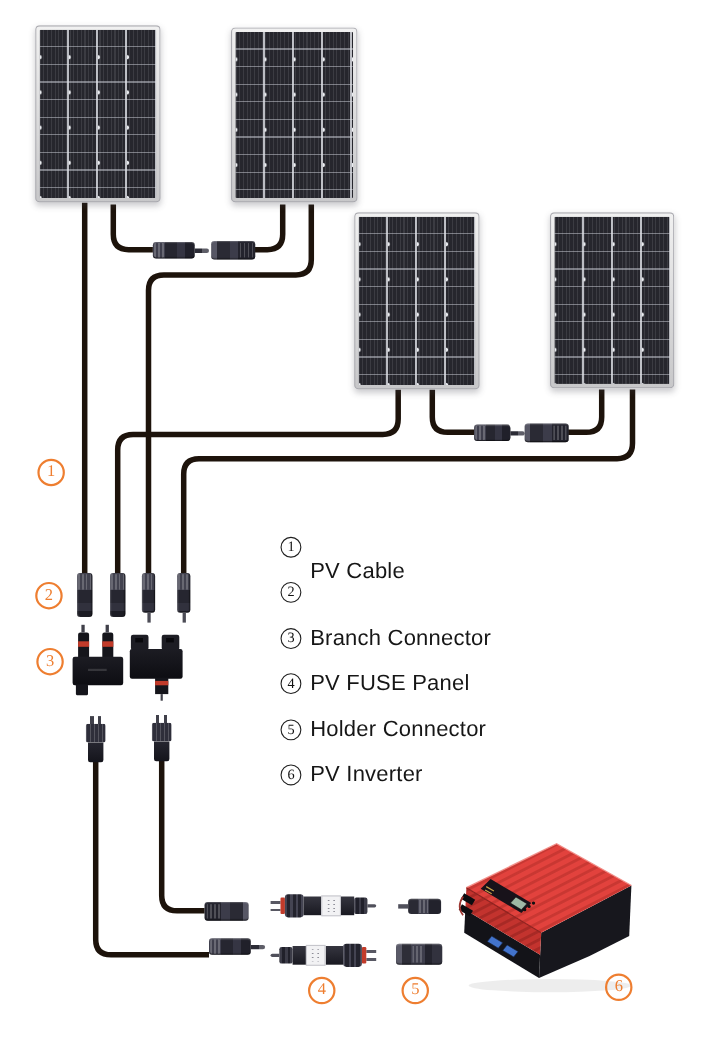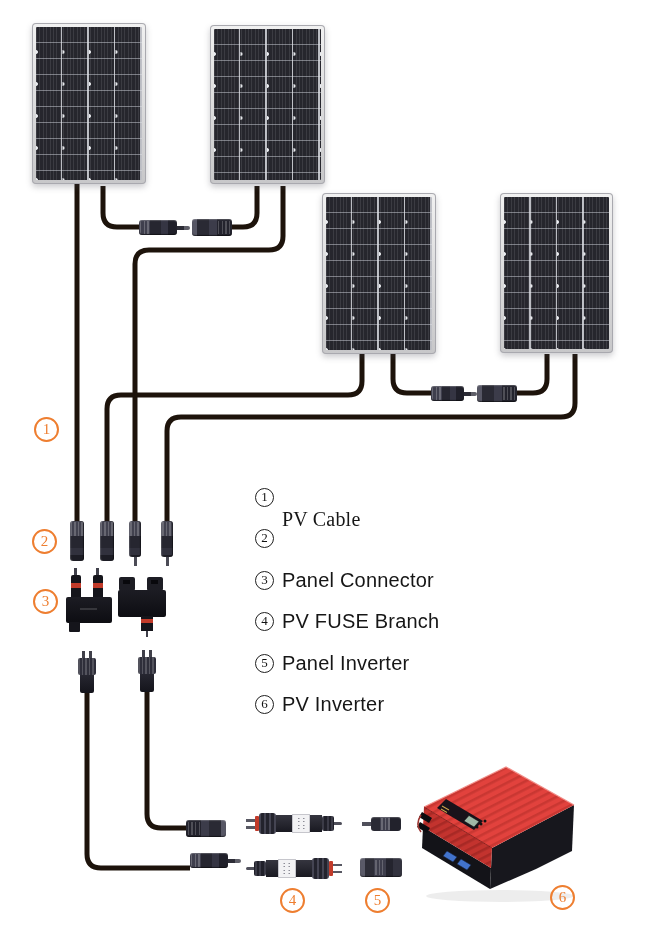--- a/index.html
+++ b/index.html
@@ -110,21 +110,21 @@
   
   .marker{position:absolute;width:25px;height:25px;border:2px solid #ee7e30;border-radius:50%;
           box-sizing:border-box;color:#ee7e30;font-family:"Liberation Serif",serif;
           font-size:15px;line-height:20px;text-align:center;}
   .legend{position:absolute;left:255px;top:486px;}
   .lrow{display:flex;align-items:center;height:22px;margin-bottom:19.5px;}
   .lnum{width:19px;height:19px;border:1.4px solid #1f1f1f;border-radius:50%;box-sizing:border-box;
         font-family:"Liberation Serif",serif;font-size:13px;line-height:15px;text-align:center;
         color:#111;margin-right:8px;flex:0 0 auto;}
   .ltext{font-size:20px;color:#161616;letter-spacing:.2px;white-space:nowrap;}
-  .lrow.serif .ltext{font-family:Liberation Serif, serif;margin-top:45px;}
+  .lrow.serif .ltext{font-family:Liberation Sans, sans-serif;margin-top:45px;}
 </style>
 </head>
 <body>
 
 <div id="stage">
 
   <svg class="wires" width="650" height="950" viewBox="0 0 650 950">
     <g fill="none" stroke="#1d130b" stroke-width="5">
       <path d="M77 184 V523"></path>
       <path d="M103 186 V213 Q103 227 117 227 H139"></path>
@@ -255,29 +255,29 @@
   <div class="legend">
     <div class="lrow serif">
       <span class="lnum">1</span>
       <span class="ltext">PV Cable</span>
     </div>
     <div class="lrow">
       <span class="lnum">2</span>
     </div>
     <div class="lrow">
       <span class="lnum">3</span>
-      <span class="ltext">Panel Connector</span>
+      <span class="ltext">Branch Connector</span>
     </div>
     <div class="lrow">
       <span class="lnum">4</span>
-      <span class="ltext">PV FUSE Branch</span>
+      <span class="ltext">PV FUSE Panel</span>
     </div>
     <div class="lrow">
       <span class="lnum">5</span>
-      <span class="ltext">Panel Inverter</span>
+      <span class="ltext">Holder Connector</span>
     </div>
     <div class="lrow">
       <span class="lnum">6</span>
       <span class="ltext">PV Inverter</span>
     </div>
   </div>
 
 </div>
 
 </body></html>

